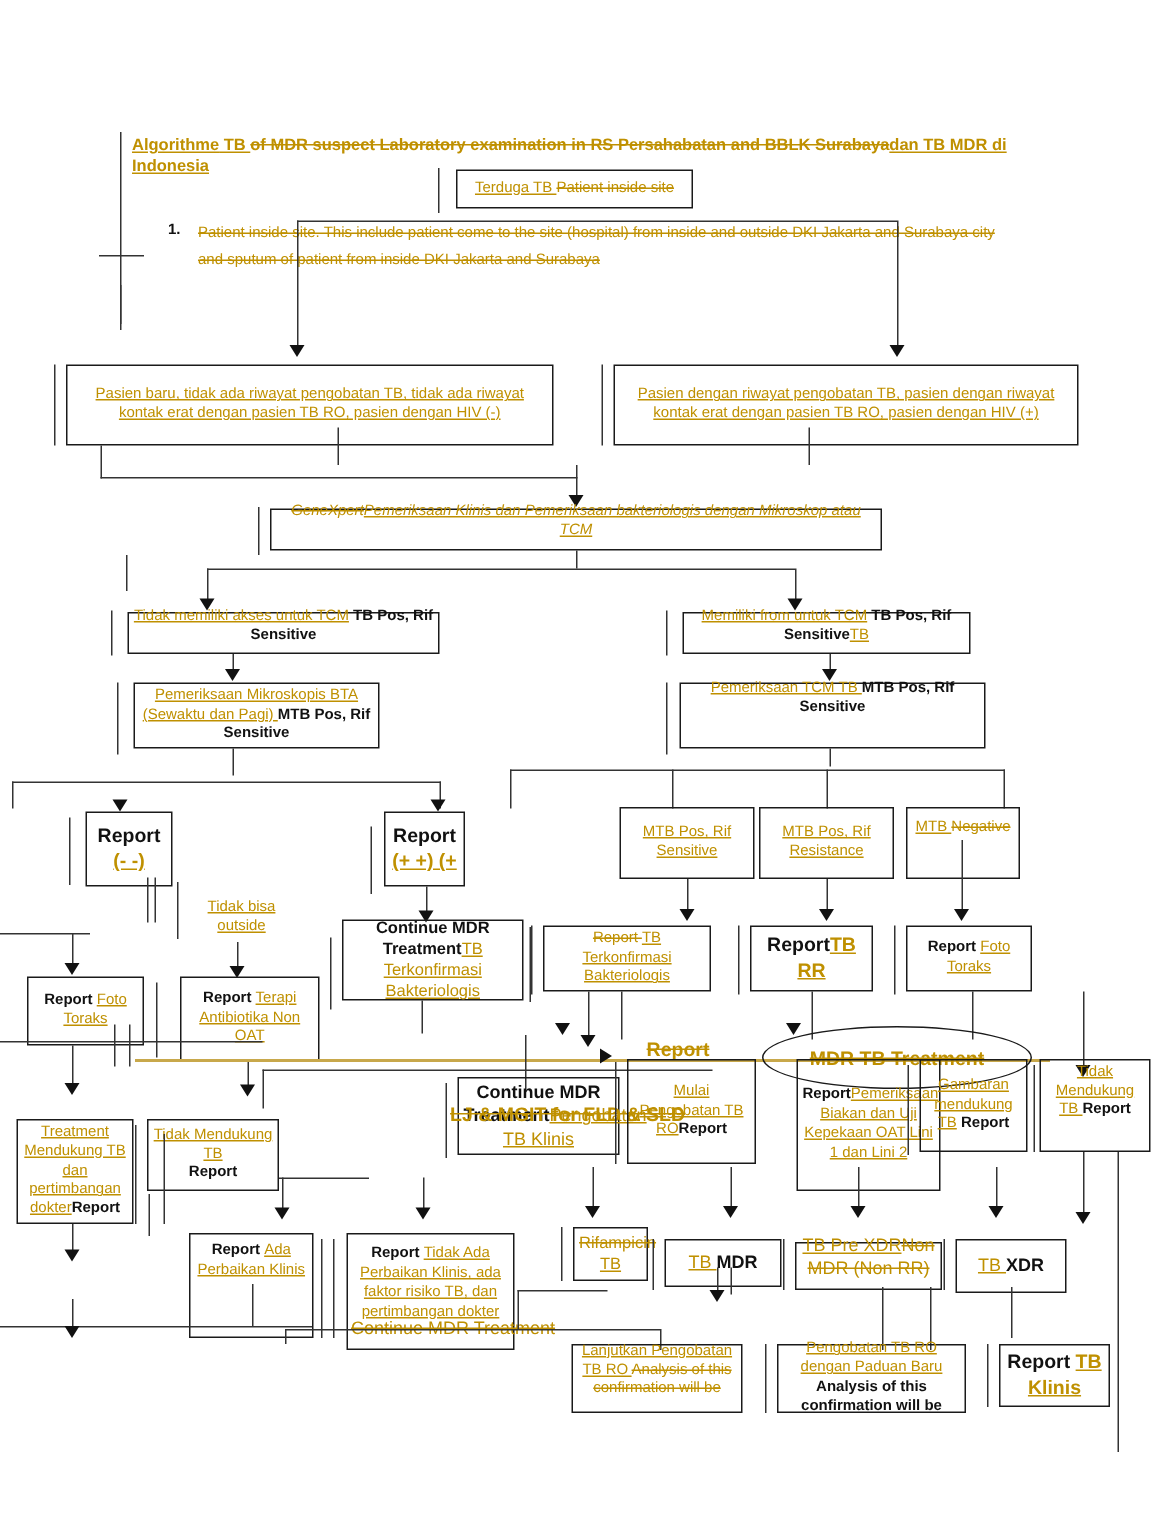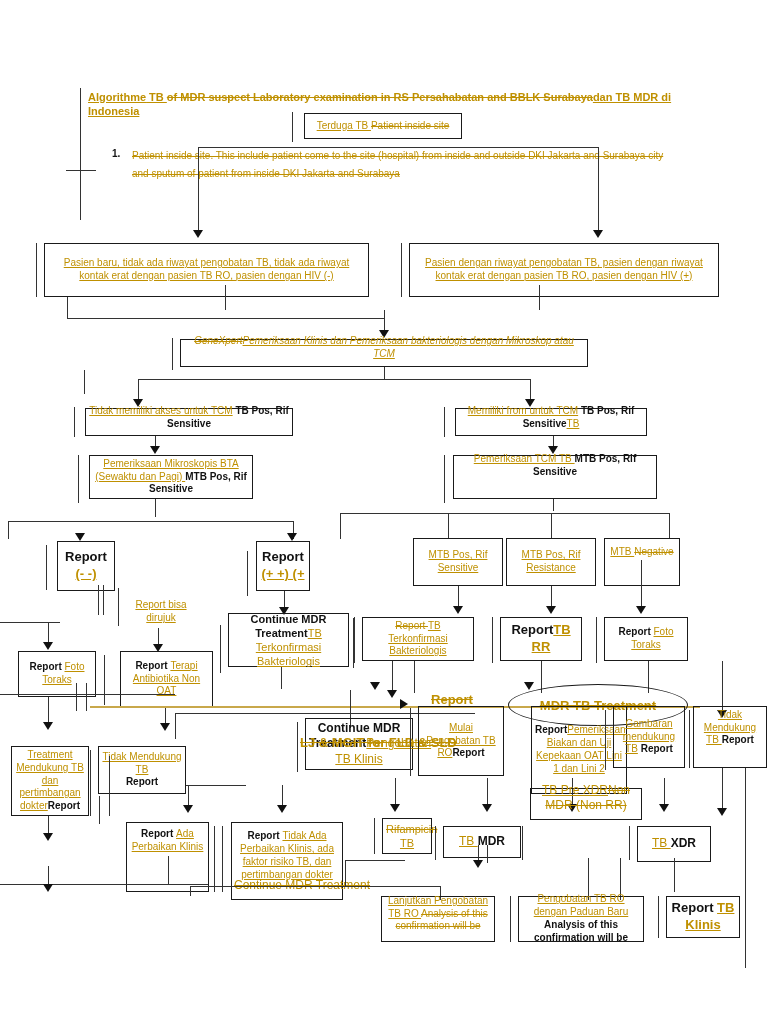--- a/index.html
+++ b/index.html
@@ -203,21 +203,21 @@
     </div>
   </div>
 
   <div class="ln lnv" style="left:458px;top:586px;height:22px;"></div>
   <div class="arrow" style="left:453px;top:606px;"></div>
   <div class="ln lnv" style="left:551px;top:586px;height:22px;"></div>
   <div class="arrow" style="left:546px;top:606px;"></div>
   <div class="ln lnv" style="left:641px;top:560px;height:48px;"></div>
   <div class="arrow" style="left:636px;top:606px;"></div>
 
-  <div class="ftxt t10 ins" style="left:126px;top:598px;width:70px;">Report bisa dirujuk</div>
+  <div class="ftxt t10 ins" style="left:126px;top:598px;width:70px;">Tidak bisa outside</div>
   <div class="ln lnv" style="left:158px;top:628px;height:18px;"></div>
   <div class="arrow" style="left:153px;top:644px;"></div>
 
   <div class="ln lnh" style="left:0px;top:622px;width:60px;"></div>
   <div class="ln lnv" style="left:48px;top:622px;height:22px;"></div>
   <div class="arrow" style="left:43px;top:642px;"></div>
 
   <div class="ln lnv" style="left:284px;top:591px;height:18px;"></div>
   <div class="arrow" style="left:279px;top:607px;"></div>
 
@@ -394,21 +394,21 @@
   <div class="box t12" style="left:443px;top:826px;width:78px;height:32px;">
     <div class="inner">
       <span class="ins">TB </span><span class="plain b">MDR</span>
     </div>
   </div>
   <div class="ln lnv" style="left:435px;top:826px;height:34px;"></div>
   <div class="ln lnv" style="left:478px;top:845px;height:18px;"></div>
   <div class="ln lnv" style="left:487px;top:845px;height:18px;"></div>
   <div class="arrow" style="left:473px;top:860px;"></div>
 
-  <div class="box t12" style="left:530px;top:788px;width:112px;height:32px;">
+  <div class="box t12" style="left:530px;top:828px;width:98px;height:32px;">
     <div class="inner" style="position:relative;top:-6px;">
       <span class="ins">TB Pre XDR</span><span class="del">Non MDR (Non RR)</span>
     </div>
   </div>
   <div class="ln lnv" style="left:522px;top:826px;height:34px;"></div>
 
   <div class="box t12" style="left:637px;top:826px;width:74px;height:36px;">
     <div class="inner">
       <span class="ins">TB </span><span class="plain b">XDR</span>
     </div>

